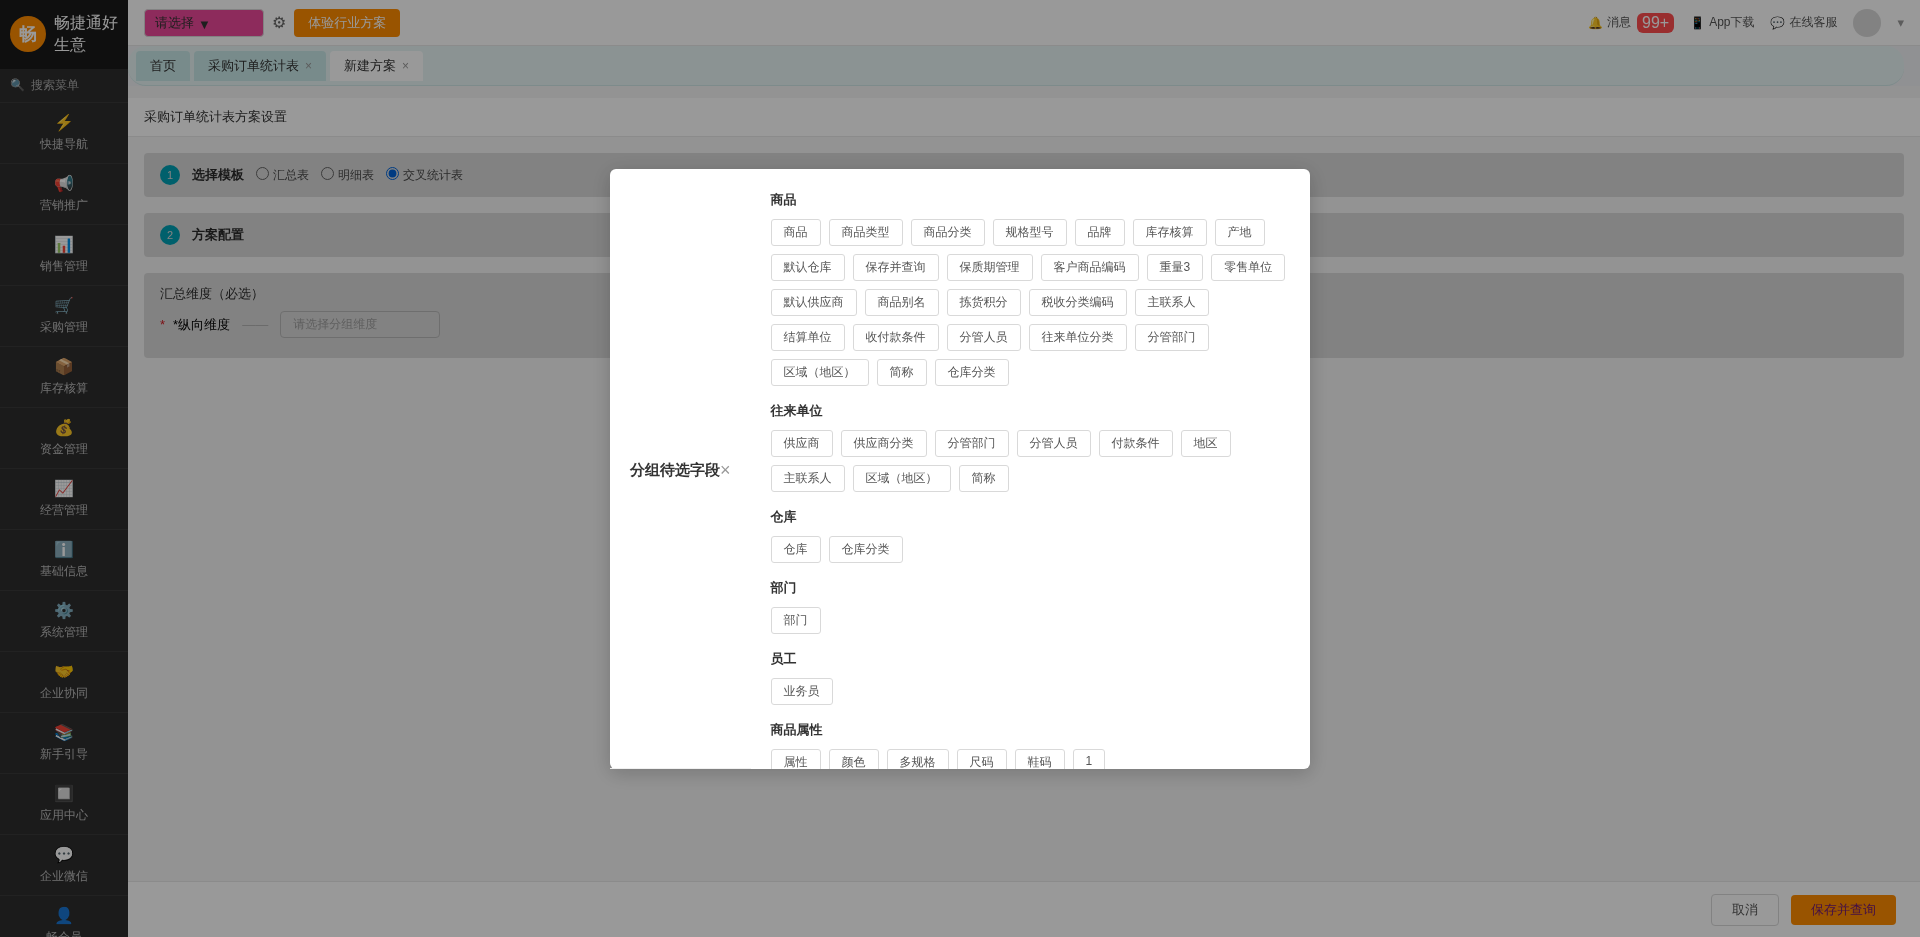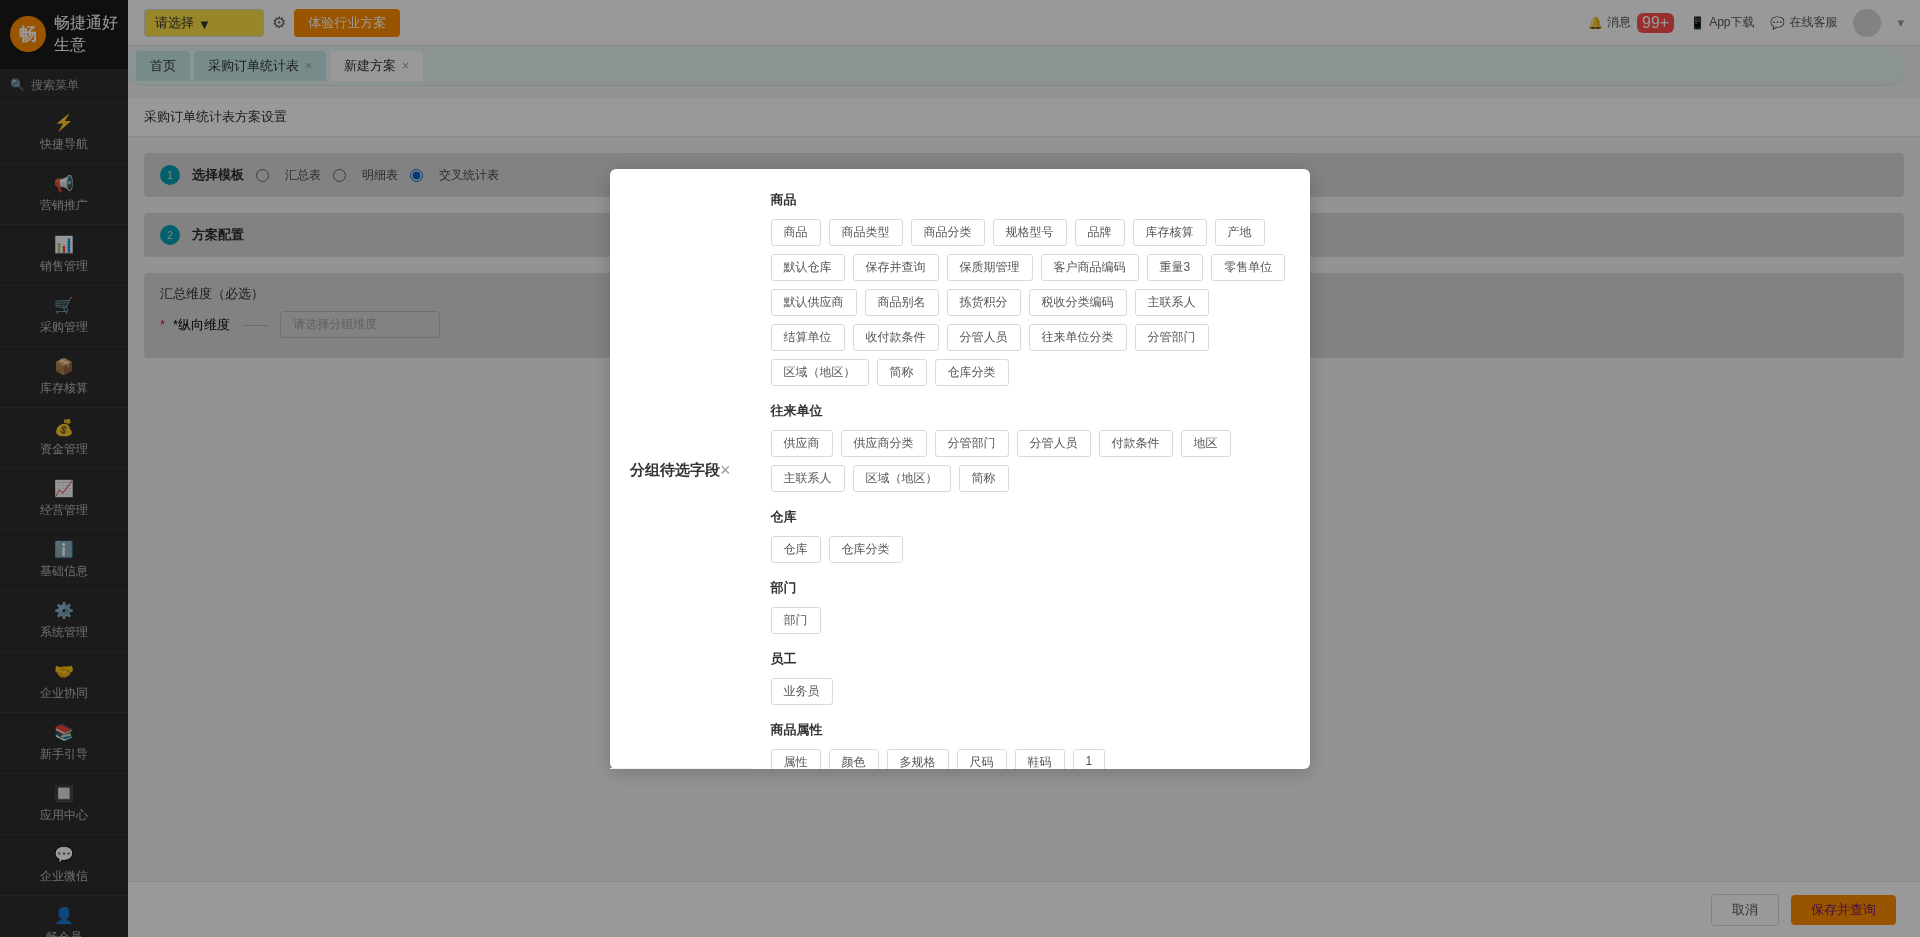--- a/index.html
+++ b/index.html
@@ -23,21 +23,21 @@
       display: flex; flex-direction: column; align-items: center; padding: 10px 5px; cursor: pointer; color: #bbb; font-size: 12px; gap: 4px; border-bottom: 1px solid #3a3a3a;
     }
     .sidebar-nav-item .nav-icon { font-size: 16px; }
 
     
     .header {
       position: fixed; top: 0; left: 128px; right: 0; height: 46px; background: #fff; display: flex; align-items: center; justify-content: space-between; padding: 0 16px; border-bottom: 1px solid #e8e8e8; z-index: 9;
     }
     .header-left { display: flex; align-items: center; gap: 8px; }
     .header-selector {
-      display: flex; align-items: flex-end; border: 1px solid #d9d9d9; border-radius: 4px; padding: 4px 10px; cursor: pointer; background: #fde047; gap: 4px; min-width: 120px;
+      display: flex; align-items: flex-end; border: 1px solid #d9d9d9; border-radius: 4px; padding: 4px 10px; cursor: pointer; background: #ec4899; gap: 4px; min-width: 120px;
     }
     .header-selector span { color: #333; font-size: 13px; }
     .header-gear { font-size: 16px; color: #666; cursor: pointer; }
     .header-trial-btn {
       background: #ff8c00; color: white; border: none; border-radius: 4px; padding: 5px 14px; font-size: 13px; cursor: pointer;
     }
     .header-right { display: flex; align-items: center; gap: 16px; }
     .header-right-item { display: flex; align-items: center; gap: 4px; color: #555; font-size: 12px; cursor: pointer; }
     .notification-badge {
       background: #ff4d4f; color: white; border-radius: 6px; font-size: 16px; padding: 1px 5px; margin-left: 2px;
@@ -98,21 +98,21 @@
       padding: 16px;
     }
     .step-bar {
       display: flex; align-items: center; gap: 12px; margin-bottom: 16px; background: #fff; padding: 12px 16px; border-radius: 4px;
     }
     .step-badge {
       background: #00bcd4; color: white; border-radius: 50%; width: 20px; height: 20px; display: flex; align-items: center; justify-content: center; font-size: 11px; flex-shrink: 0;
     }
     .step-label { font-size: 13px; color: #333; font-weight: bold; }
     .radio-group { display: flex; align-items: center; gap: 12px; }
-    .radio-item { display: flex; align-items: center; gap: 16px; font-size: 12px; color: #555; cursor: pointer; }
+    .radio-item { display: flex; align-items: flex-start; gap: 4px; font-size: 12px; color: #555; cursor: pointer; }
 
     .config-block { background: #fff; padding: 12px 16px; border-radius: 4px; margin-bottom: 12px; }
     .config-label { font-size: 13px; color: #333; margin-bottom: 8px; }
 
     .bottom-actions {
       position: fixed; bottom: 0; right: 0; left: 128px; height: 56px; background: #fff; border-top: 1px solid #e8e8e8; display: flex; align-items: center; justify-content: flex-end; padding: 0 24px; gap: 12px; z-index: 5;
     }
     .btn-cancel { border: 1px solid #d9d9d9; background: #fff; color: #555; padding: 6px 20px; border-radius: 4px; cursor: pointer; font-size: 13px; }
     .btn-save { background: #ff8c00; color: #701a75; border: none; padding: 6px 20px; border-radius: 4px; cursor: pointer; font-size: 13px; }
   </style>

